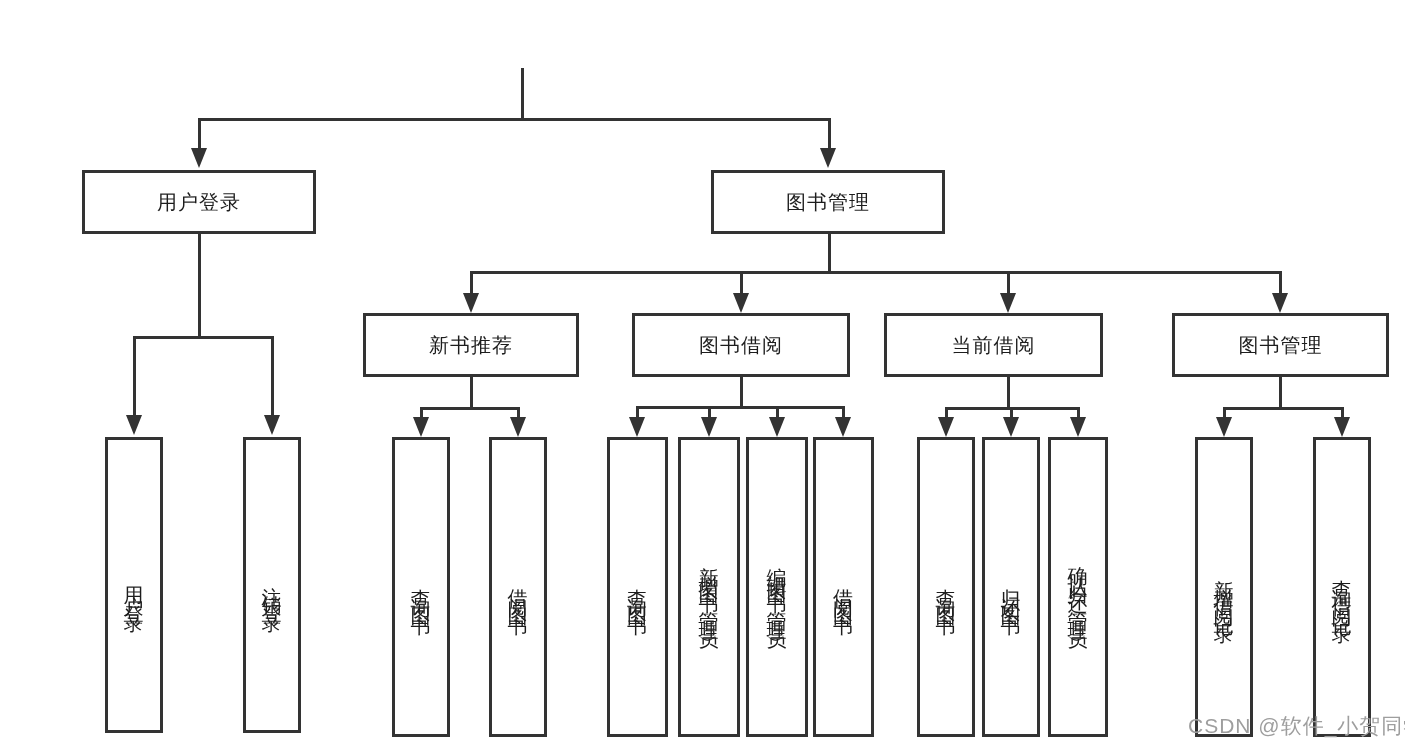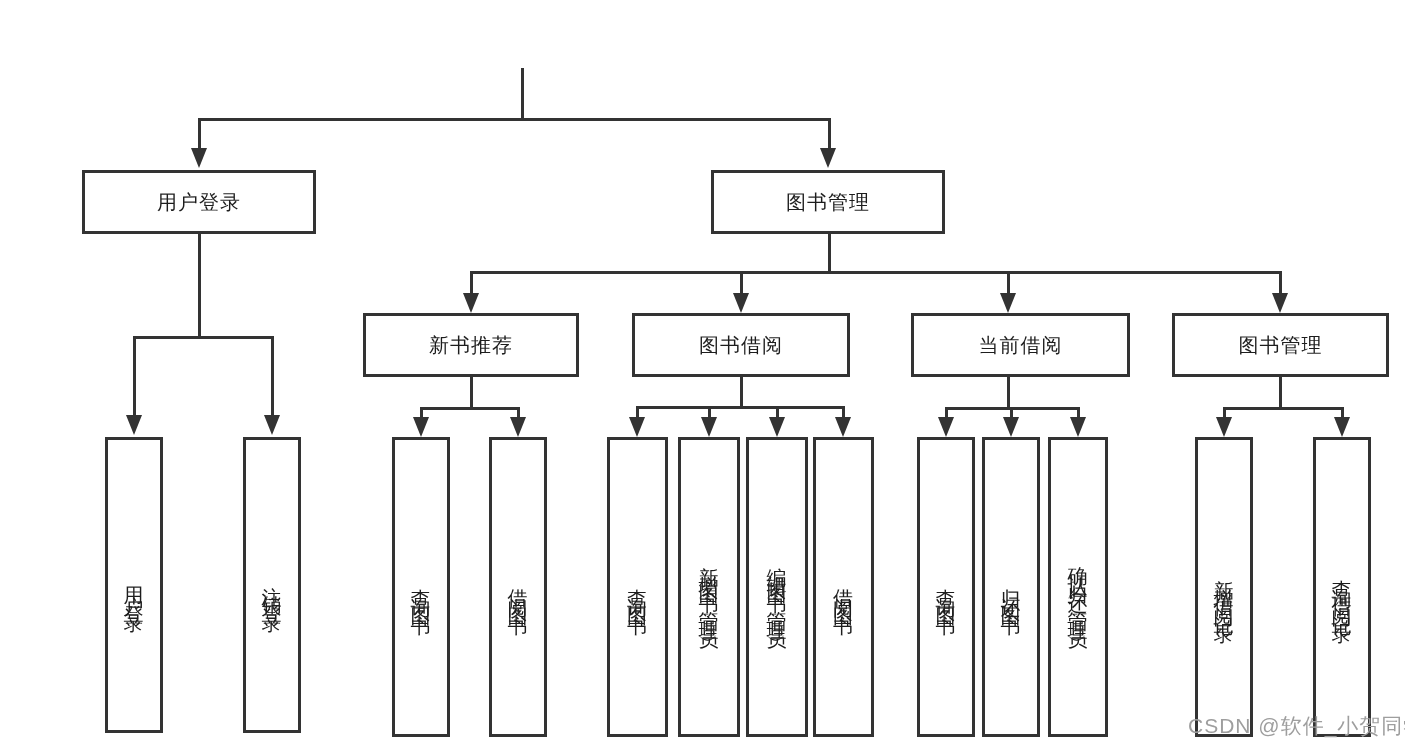--- a/index.html
+++ b/index.html
@@ -64,21 +64,21 @@
   <div class="ah" style="left:733px;top:293px"></div>
   <div class="ah" style="left:1000px;top:293px"></div>
   <div class="ah" style="left:1272px;top:293px"></div>
 
   <div class="box" style="left:363px;top:313px;width:216px;height:64px">
     <span class="label">新书推荐</span>
   </div>
   <div class="box" style="left:632px;top:313px;width:218px;height:64px">
     <span class="label">图书借阅</span>
   </div>
-  <div class="box" style="left:911px;top:313px;width:219px;height:64px">
+  <div class="box" style="left:884px;top:313px;width:219px;height:64px">
     <span class="label">当前借阅</span>
   </div>
   <div class="box" style="left:1172px;top:313px;width:217px;height:64px">
     <span class="label">图书管理</span>
   </div>
 
   <div class="vl" style="left:470px;top:377px;height:30px"></div>
   <div class="hl" style="left:420px;top:407px;width:100px"></div>
   <div class="vl" style="left:420px;top:407px;height:10px"></div>
   <div class="vl" style="left:517px;top:407px;height:10px"></div>

